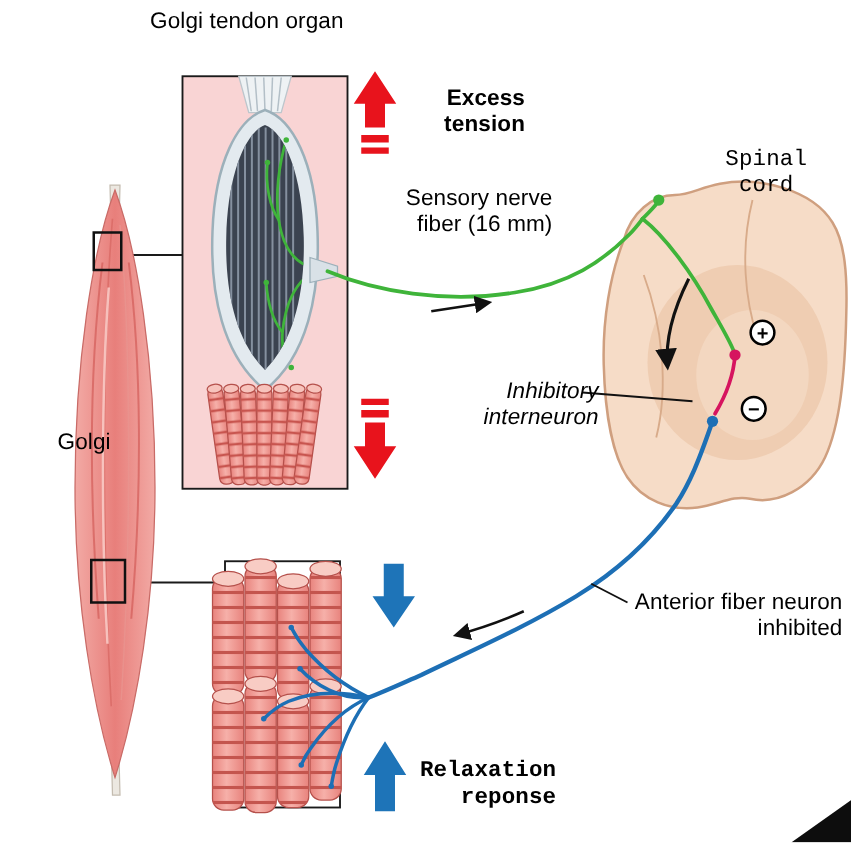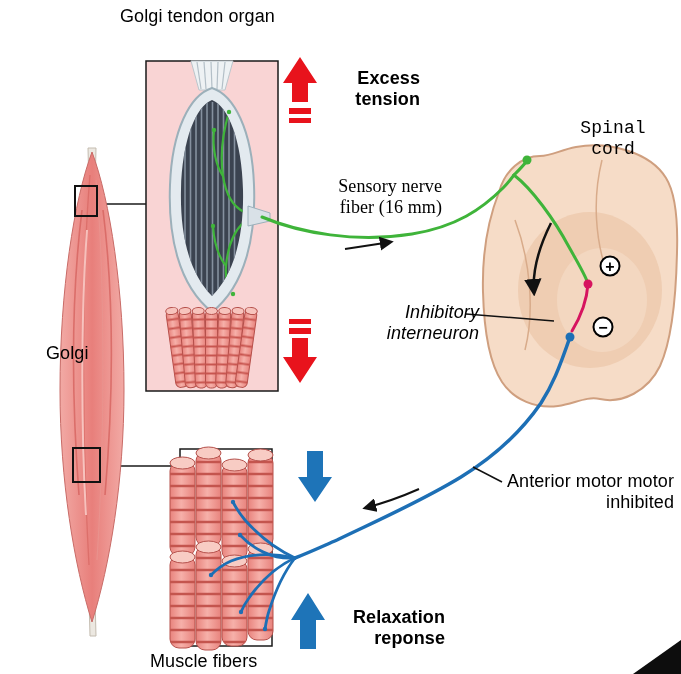--- a/index.html
+++ b/index.html
@@ -245,21 +245,20 @@
   <path d="M419,489 C401,497 384,503 365,508" fill="none" stroke="#111" stroke-width="2" marker-end="url(#arrowBlk)"></path>
 
   <line x1="466" y1="314" x2="554" y2="321" stroke="#111" stroke-width="1.5"></line>
   <line x1="502" y1="482" x2="473" y2="467" stroke="#111" stroke-width="1.5"></line>
 
   <polygon points="633,674 681,674 681,640" fill="#0d0d0d"></polygon>
 </svg>
 
 <div class="lbl" style="left:120px;top:6px;">Golgi tendon organ</div>
 <div class="lbl bold" style="left:330px;top:68px;width:90px;">Excess tension</div>
-<div class="lbl" style="left:307px;top:176px;width:135px;font-family:Liberation Serif, serif;">Sensory nerve fiber (16 mm)</div>
+<div class="lbl" style="left:307px;top:148px;width:135px;">Sensory nerve fiber (16 mm)</div>
 <div class="lbl center" style="left:578px;top:118px;width:70px;font-family:Liberation Mono, monospace;">Spinal cord</div>
 <div class="lbl" style="left:374px;top:302px;width:105px;font-style:italic;">Inhibitory interneuron</div>
-<div class="lbl" style="left:504px;top:471px;width:170px;">Anterior motor motor inhibited</div>
+<div class="lbl" style="left:504px;top:471px;width:170px;">Anterior fiber neuron inhibited</div>
 <div class="lbl" style="left:46px;top:343px;">Golgi</div>
-<div class="lbl bold" style="left:330px;top:607px;width:115px;">Relaxation reponse</div>
-<div class="lbl" style="left:150px;top:651px;">Muscle fibers</div>
+<div class="lbl bold" style="left:330px;top:607px;width:115px;font-family:Liberation Mono, monospace;">Relaxation reponse</div>
 
 </div>
 
 </body></html>

